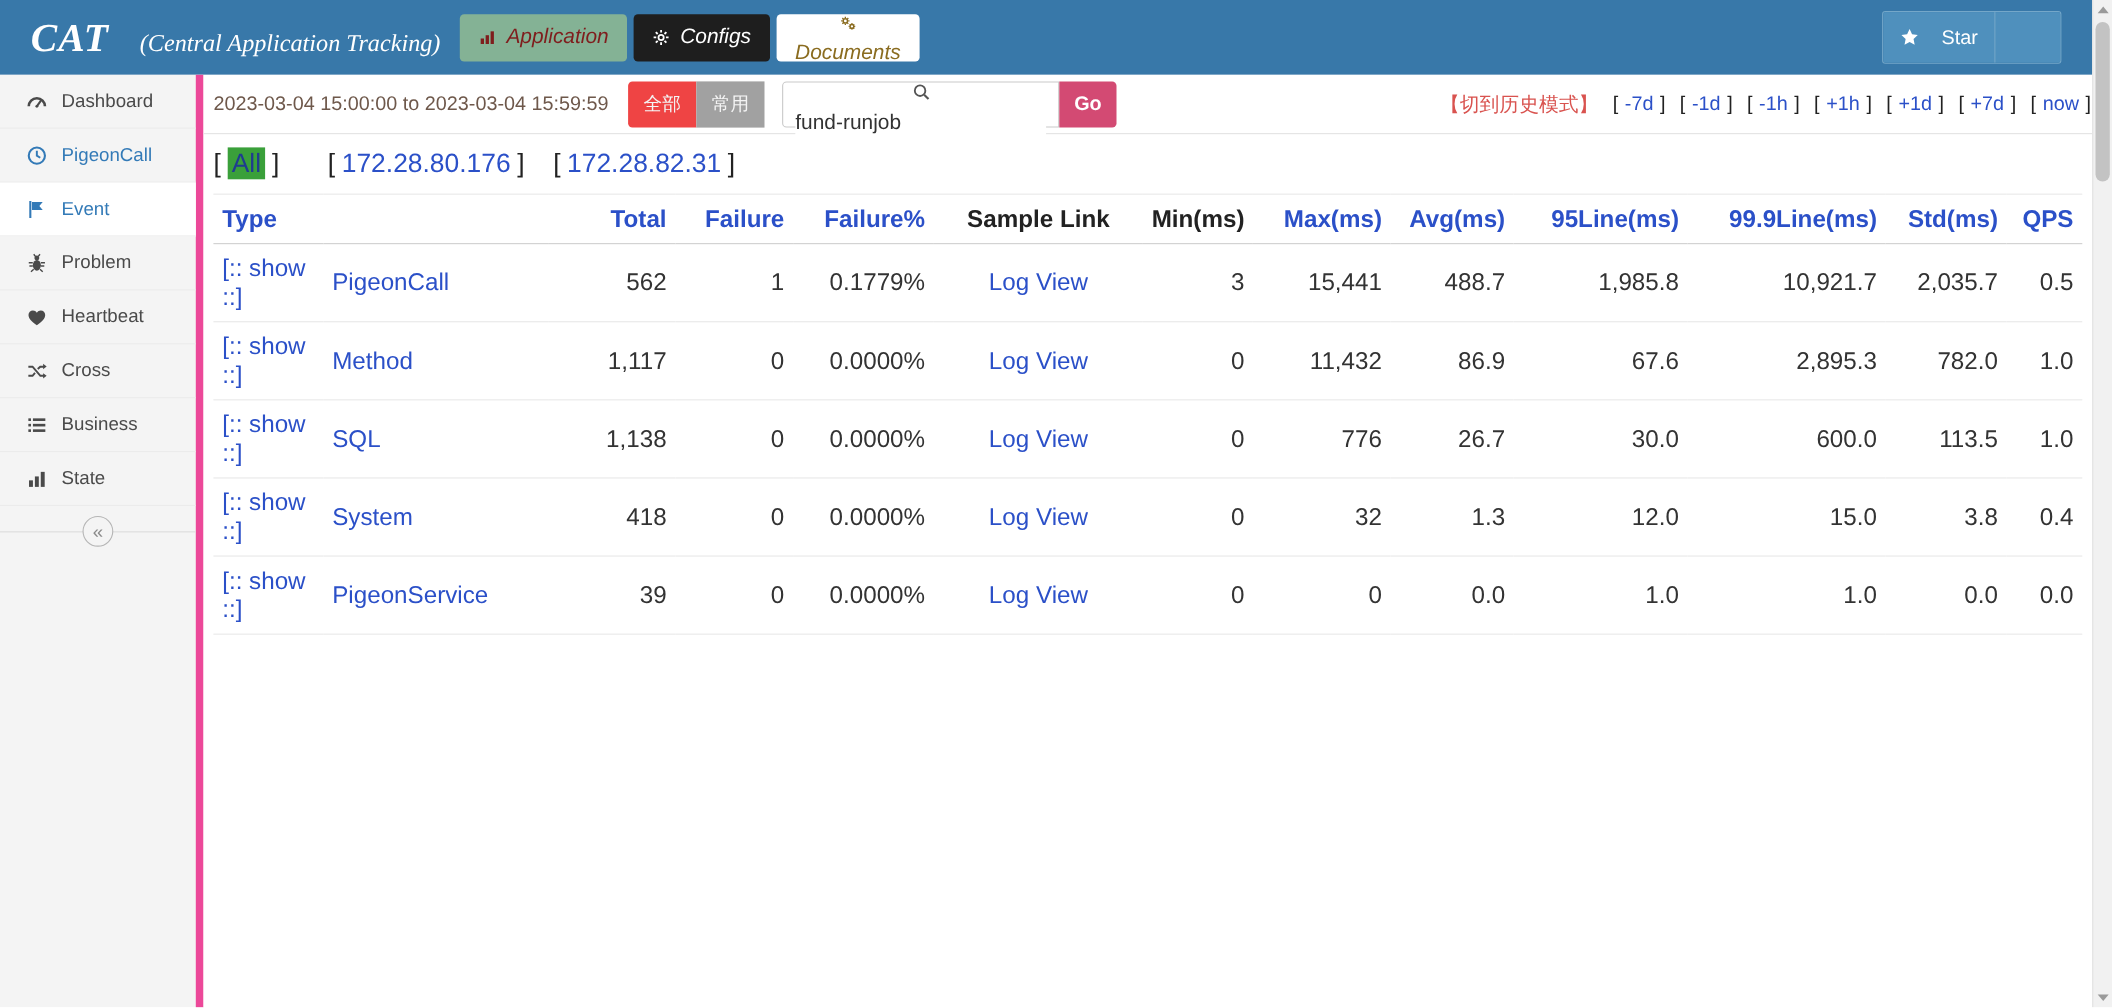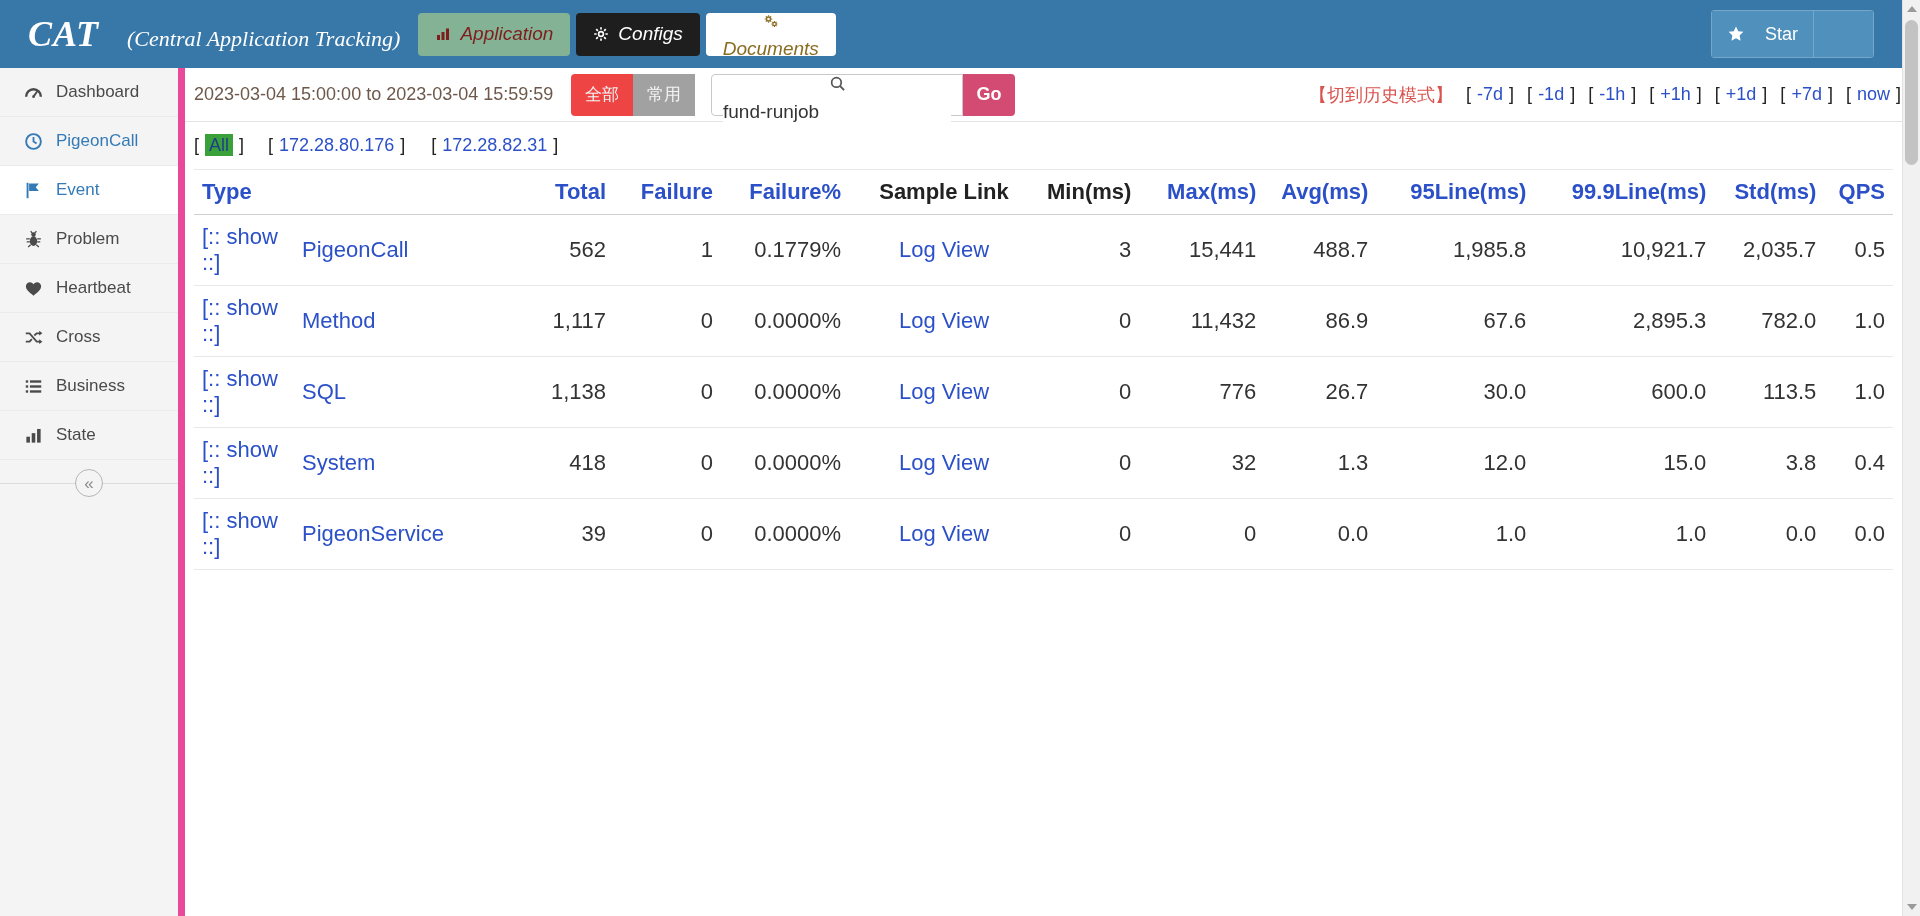--- a/index.html
+++ b/index.html
@@ -60,21 +60,21 @@
   .go-btn { height:42px; width:52px; border:none; border-radius:0 4px 4px 0; background:#d34a73;
     color:#fff; font-size:18px; font-weight:bold; cursor:pointer; font-family:inherit; }
   .toolbar-right { margin-left:auto; display:flex; align-items:center; gap:13px; font-size:18px; white-space:nowrap; }
   .history-link { color:#d9534f; text-decoration:none; }
   .time-item { color:#222; }
   .time-item a { color:#2b50c8; text-decoration:none; }
   .bracket { color:#222; }
   .time-item .bracket:first-child, .machine-item .bracket:first-child { margin-right:6px; }
   .time-item .bracket:last-child,  .machine-item .bracket:last-child  { margin-left:6px; }
 
-  .machines { display:flex; align-items:flex-end; gap:24px; padding:13px 0 11px 9px; font-size:18px; }
+  .machines { display:flex; align-items:flex-end; gap:44px; padding:13px 0 11px 9px; font-size:24px; }
   .machine-item a { text-decoration:none; }
   .ip-link { color:#2b50c8; }
   .all-chip { background:#3aa03a; color:#1f3d8f; padding:1px 4px; }
 
   
   .data-table { width:1699px; margin:2px 9px 0 9px; border-collapse:collapse; font-size:22px;
     border-top:1px solid #e8e8e8; }
   .data-table th { font-weight:bold; color:#222; padding:9px 8px; border-bottom:1px solid #cfcfcf; }
   .data-table th.sortable .th-label { color:#2b50c8; cursor:pointer; }
   .data-table td { padding:9px 8px; border-bottom:1px solid #e8e8e8; color:#333; }

